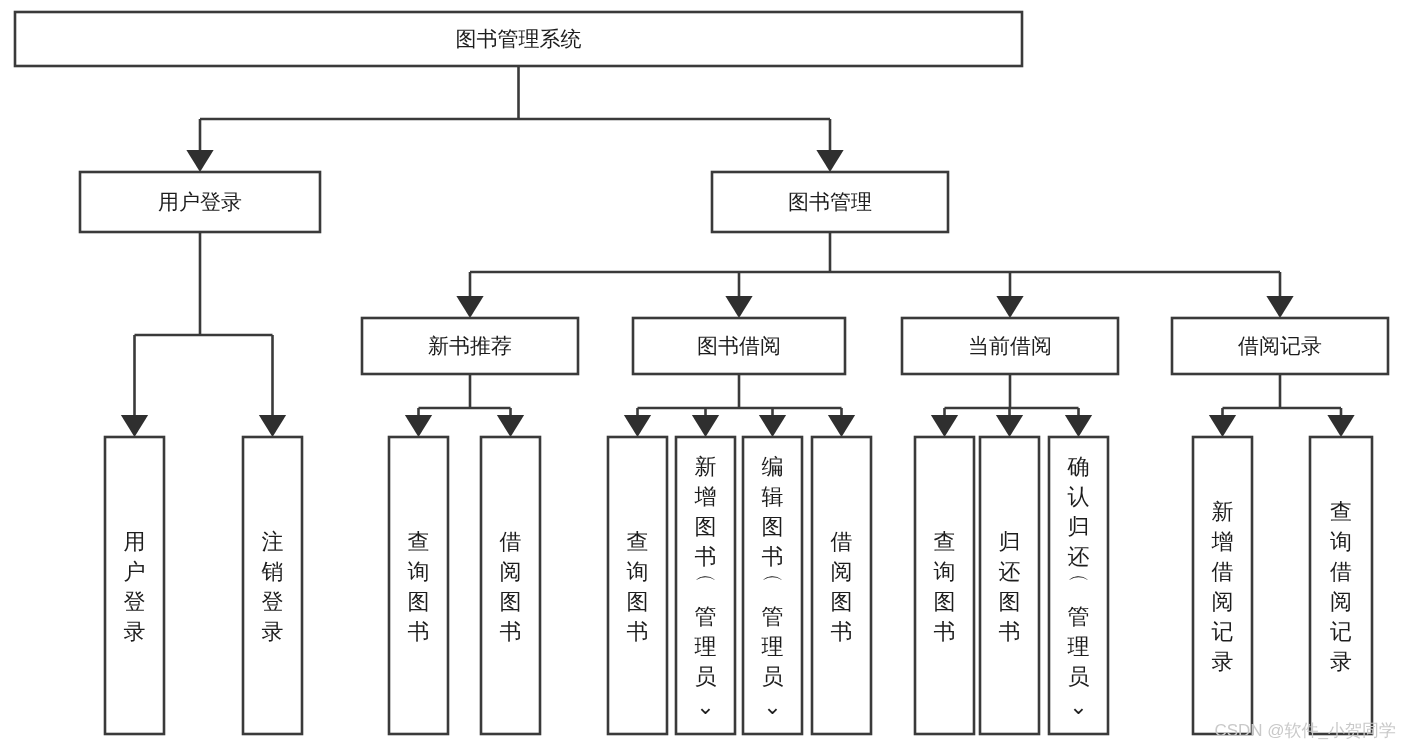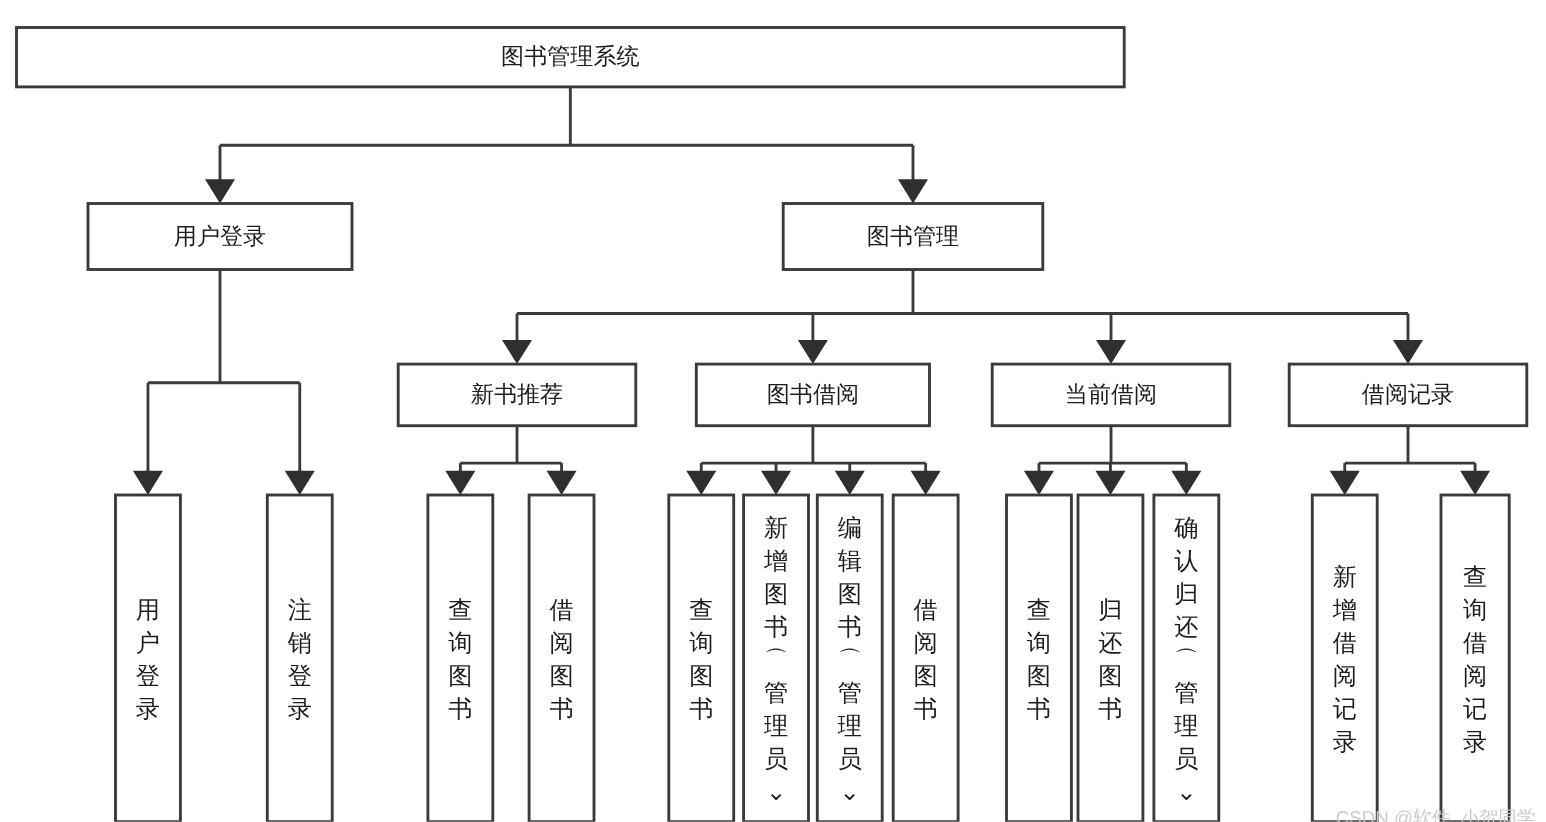--- a/index.html
+++ b/index.html
@@ -10,21 +10,21 @@
   body {
     width: 1405px;
     height: 747px;
     font-family: "Liberation Sans", "DejaVu Sans", sans-serif;
     overflow: hidden;
     position: relative;
   }
   #diagram-root {
     position: absolute;
     left: 0;
-    top: 13px;
+    top: 0;
     width: 1405px;
     height: 563px;
     border-radius: 28px;
   }
   svg.tree {
     display: block;
     width: 1405px;
     height: 747px;
   }
   .nodebox {

